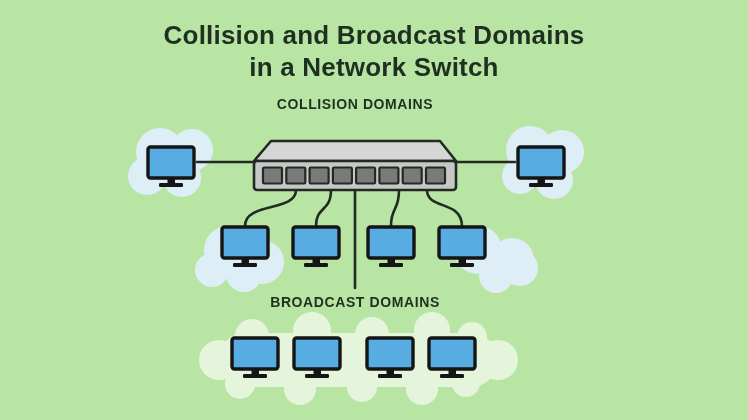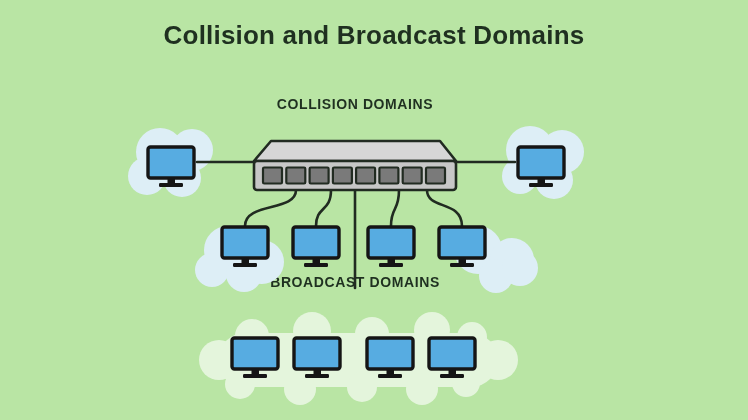--- a/index.html
+++ b/index.html
@@ -27,30 +27,31 @@
     text-align:center;color:var(--ink);
     font-size:26px;font-weight:700;line-height:32px;
     letter-spacing:0.2px;
   }
   .zone-label{
     position:absolute;color:var(--ink);
     font-size:14px;font-weight:700;letter-spacing:0.6px;
     transform:translateX(-50%);white-space:nowrap;
   }
   .collision-label{left:355px;top:96px;}
-  .broadcast-label{left:355px;top:274px;}
+  .broadcast-label{left:355px;top:294px;}
   svg.diagram{position:absolute;inset:0;}
 </style>
 </head>
 <body>
 
 <div class="stage">
 
   <div class="title">
     <div>Collision and Broadcast Domains</div>
+    <div>in a Network Switch</div>
   </div>
 
   <div class="zone-label collision-label">COLLISION DOMAINS</div>
 
   <div class="zone-label broadcast-label">BROADCAST DOMAINS</div>
 
   <svg class="diagram" width="748" height="420" viewBox="0 0 748 420">
 
     <defs>
       <g id="monitor">

